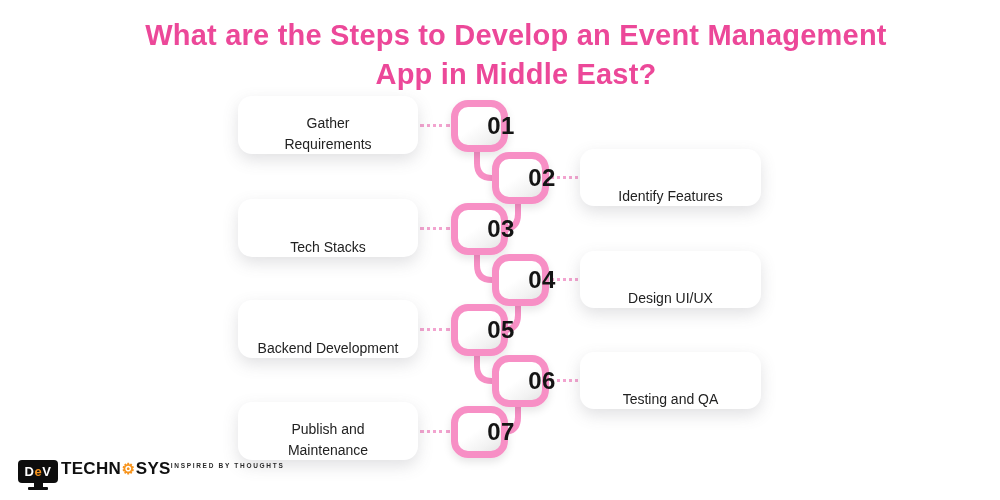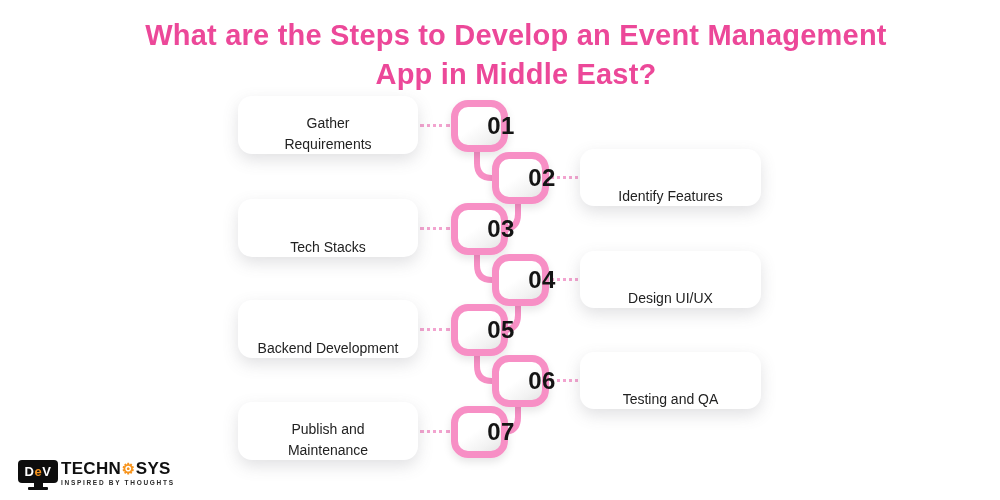--- a/index.html
+++ b/index.html
@@ -89,21 +89,21 @@
   .logo { position:absolute; left:18px; top:460px; display:flex; align-items:flex-start; gap:3px; z-index:4; }
   .monitor-wrap { display:flex; flex-direction:column; align-items:center; }
   .monitor {
     width:40px; height:23px; background:#0d0d0d; border-radius:4px;
     display:flex; align-items:center; justify-content:center;
     font-weight:700; font-size:13px; color:#ffffff; letter-spacing:0.5px;
   }
   .monitor .e-orange { color:#F7941D; }
   .monitor-neck { width:9px; height:4px; background:#0d0d0d; }
   .monitor-base { width:20px; height:3px; background:#0d0d0d; border-radius:1px; }
-  .brand-col { display:flex; flex-direction:column; }
+  .brand-col { display:flex; flex-direction:row; }
   .brand-line {
     display:flex; align-items:center;
     font-weight:800; font-size:17px; color:#101010; letter-spacing:0.3px;
     line-height:1;
   }
   .gear { color:#F7941D; font-size:15px; line-height:1; margin:0 0.5px; }
   .tagline {
     font-size:6.5px; font-weight:700; color:#2a2a2a;
     letter-spacing:1.7px; margin-top:2px; text-align:right;
   }

